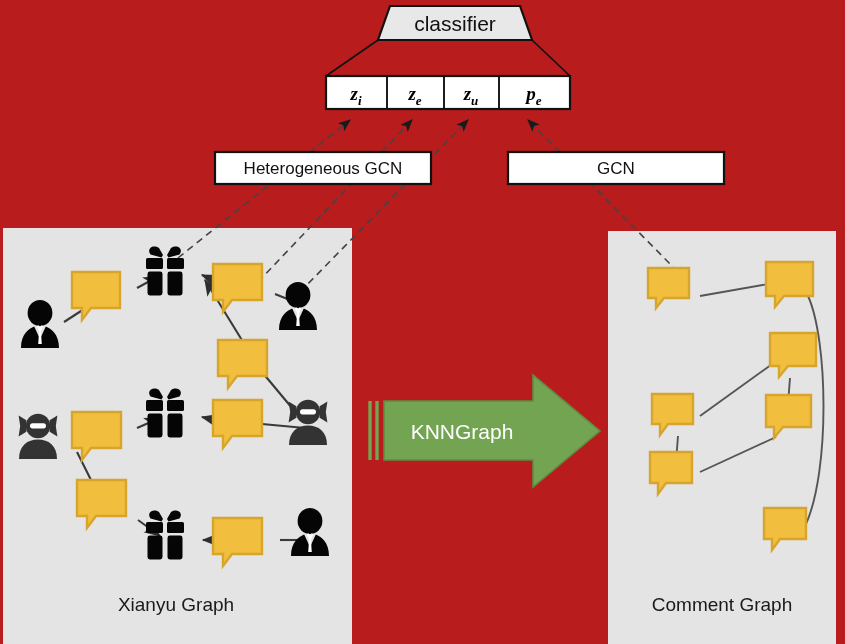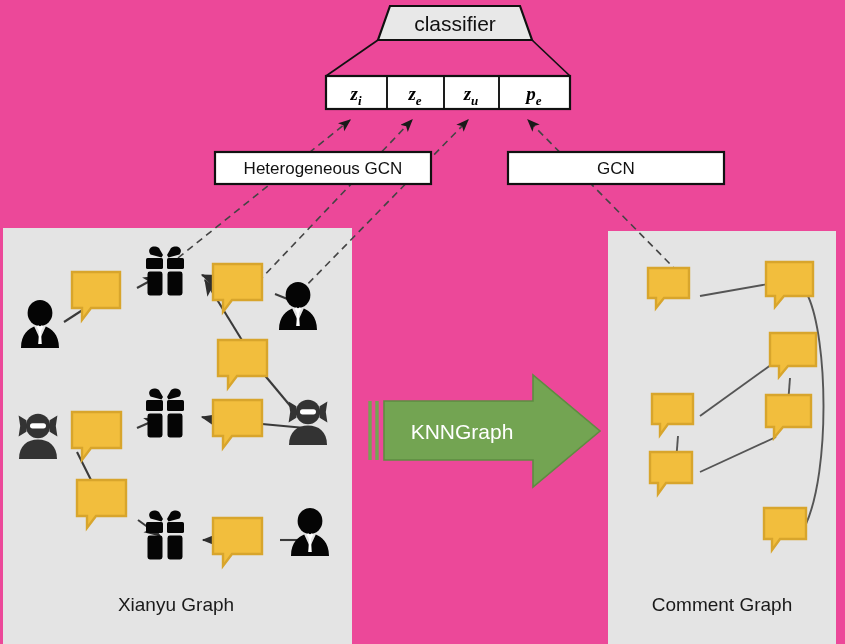--- a/index.html
+++ b/index.html
@@ -1,18 +1,18 @@
 <!DOCTYPE html>
 <html><head>
 <meta charset="utf-8">
 <style>
   html,body{margin:0;padding:0;background:#ffffff;}
   body{width:845px;height:644px;overflow:hidden;
        font-family:"Liberation Sans","DejaVu Sans",sans-serif;}
-  #stage{position:relative;width:845px;height:644px;background:#ec4899;}
+  #stage{position:relative;width:845px;height:644px;background:#b91c1c;}
   #art{position:absolute;left:0;top:0;width:845px;height:644px;}
   .panel-label{font-size:19px;fill:#1a1a1a;font-family:"Liberation Sans",sans-serif;}
   .boxlabel{font-size:17px;fill:#111;font-family:"Liberation Sans",sans-serif;}
   .veclabel{font-size:19px;fill:#000;font-family:"Liberation Serif","DejaVu Serif",serif;font-style:italic;font-weight:bold;}
   .veclabel .sub{font-size:13px;}
   .arrowlabel{font-size:21px;fill:#ffffff;font-family:"Liberation Sans",sans-serif;}
   .clslabel{font-size:21px;fill:#111;font-family:"Liberation Sans",sans-serif;}
 </style>
 </head>
 <body>

